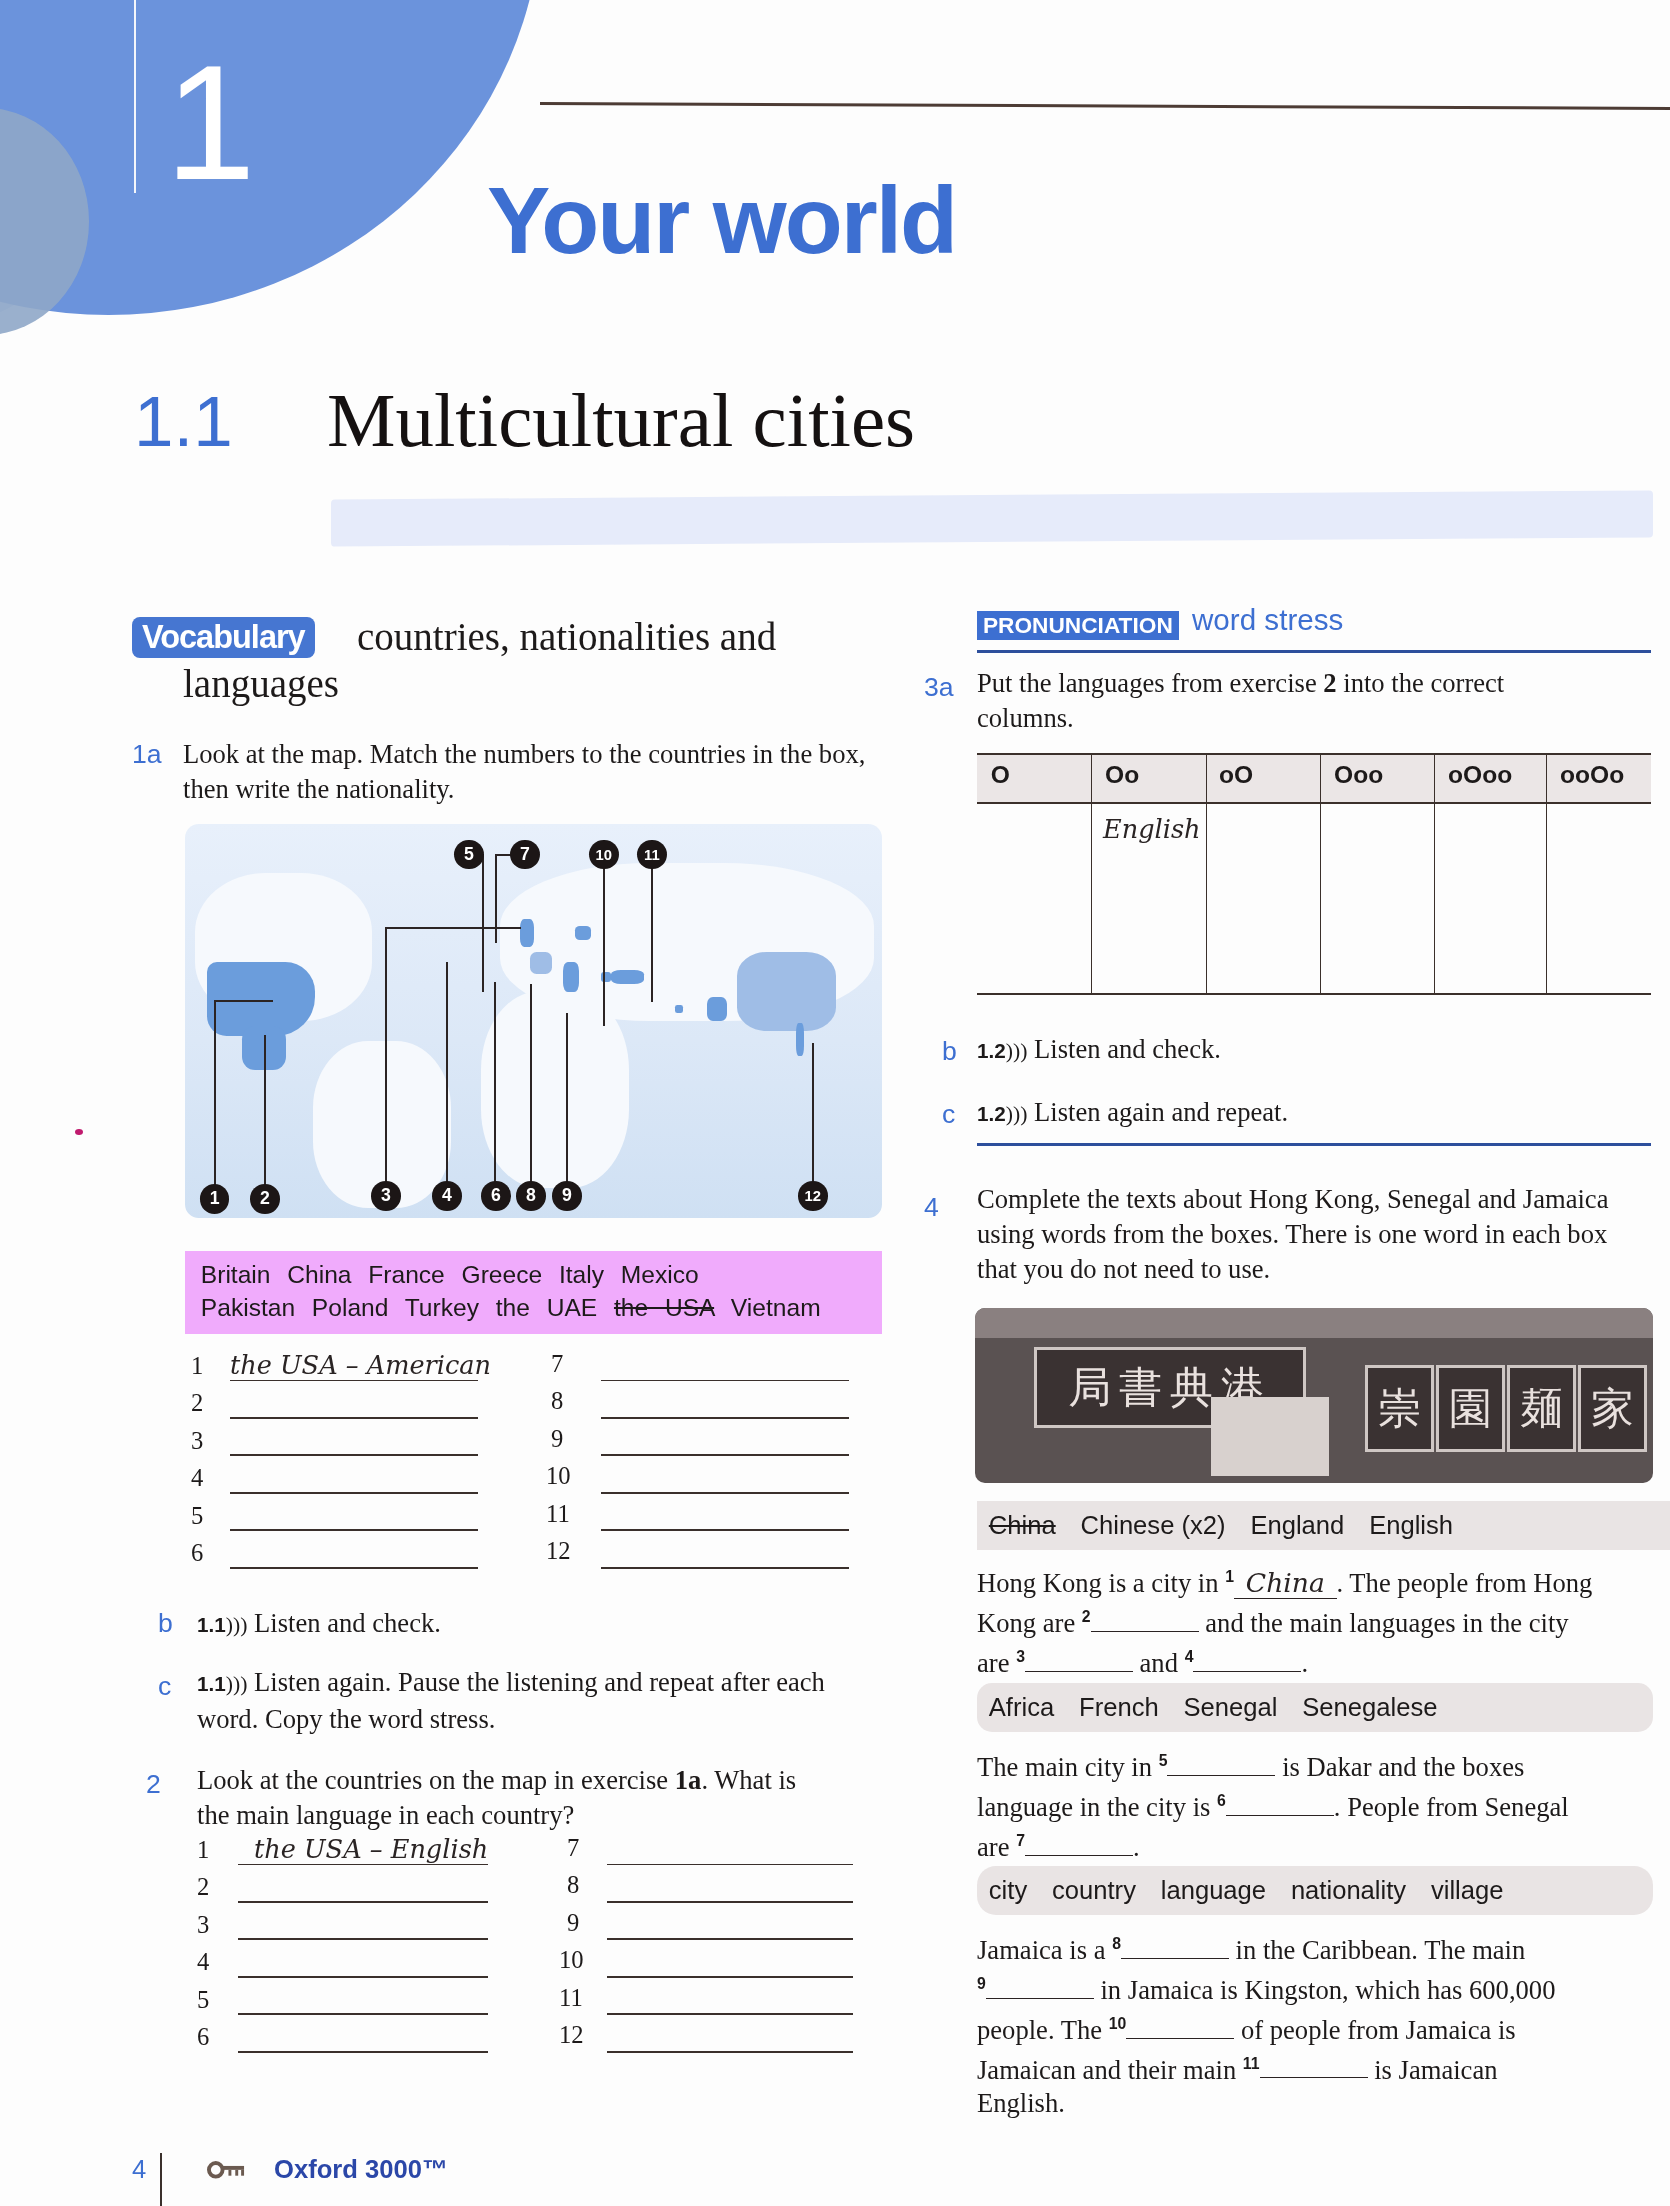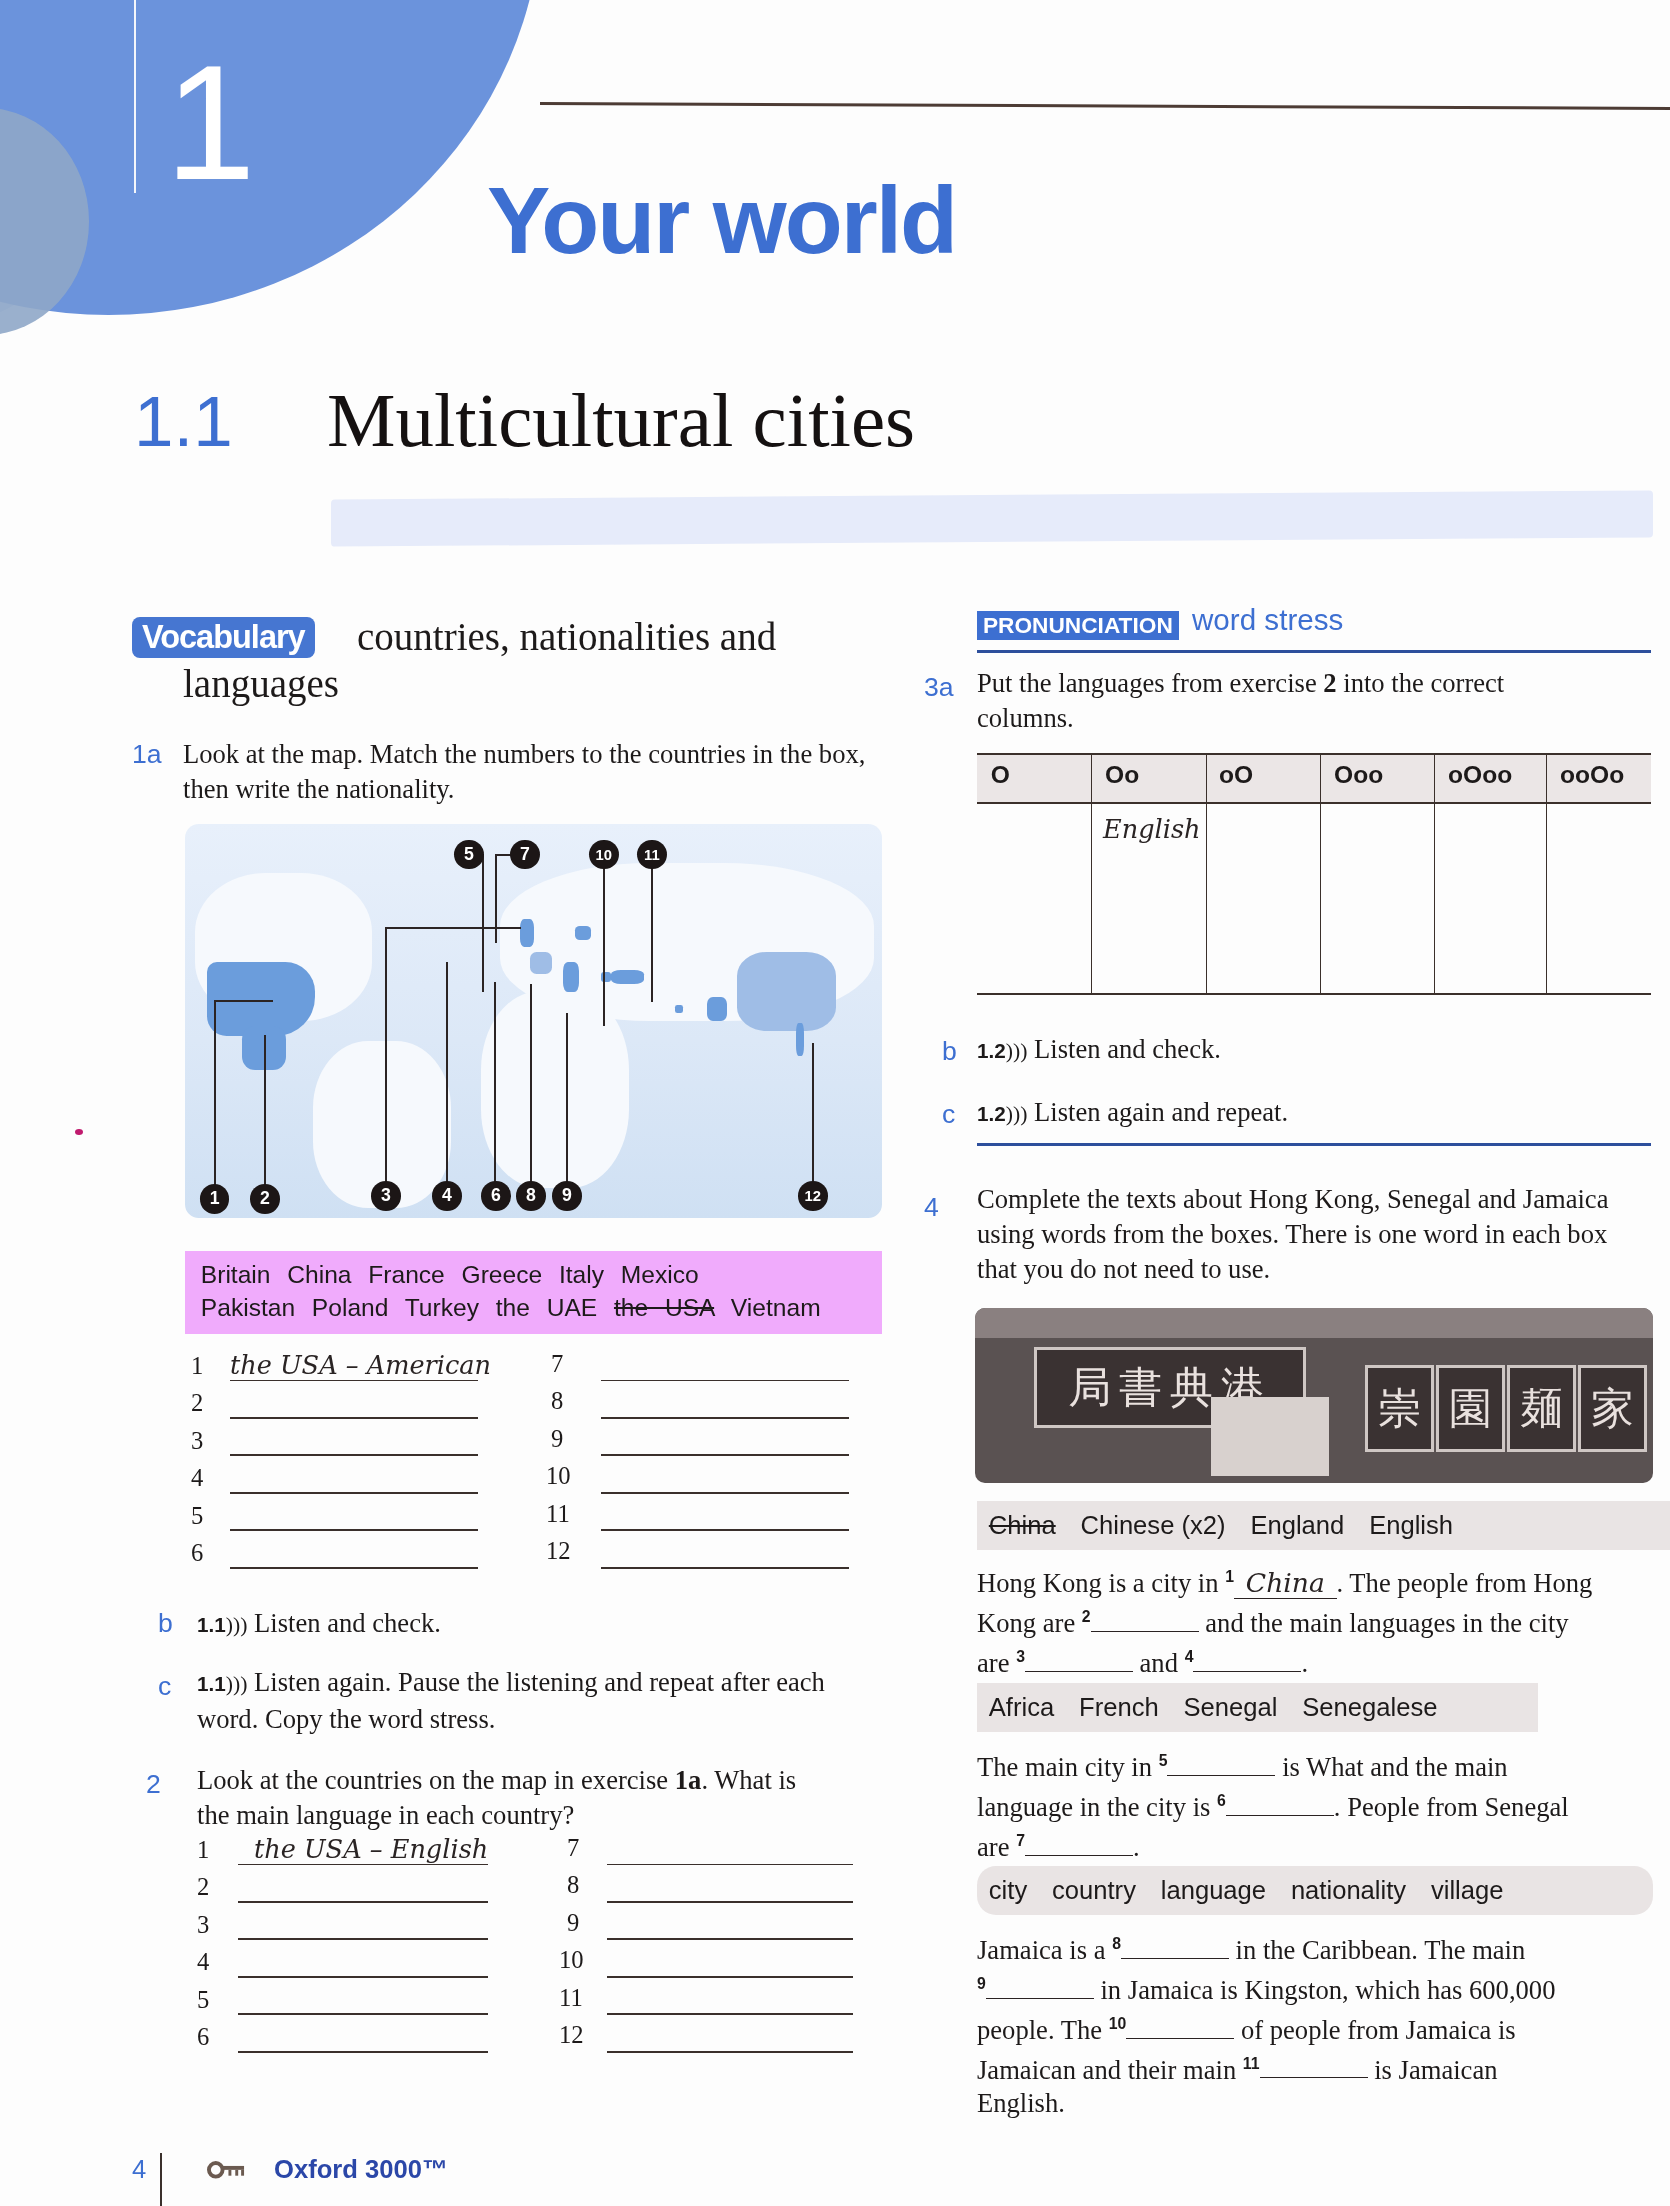--- a/index.html
+++ b/index.html
@@ -313,31 +313,31 @@
     <span>English</span>
   </div>
 </div>
 
 <div class="para serif" style="left:977px;top:1560px;">
   <span>Hong Kong is a city in </span><sup>1</sup><span class="hand" style="border-bottom:1.5px solid #2a2222;padding:0 11.8px;">China</span><span>. The people from Hong</span><br>
   <span>Kong are </span><sup>2</sup><span class="gap"></span><span> and the main languages in the city</span><br>
   <span>are </span><sup>3</sup><span class="gap"></span><span> and </span><sup>4</sup><span class="gap"></span><span>.</span>
 </div>
 
-<div class="wordbox" style="left:977px;top:1683px;width:561px;height:49px;">
+<div class="wordbox" style="left:977px;top:1683px;width:676px;height:49px;border-radius:15px;">
   <div style="position:absolute;left:11.8px;top:9.9px;">
     <span>Africa</span>
     <span>French</span>
     <span>Senegal</span>
     <span>Senegalese</span>
   </div>
 </div>
 
 <div class="para serif" style="left:977px;top:1744px;">
-  <span>The main city in </span><sup>5</sup><span class="gap"></span><span> is What and the main</span><br>
+  <span>The main city in </span><sup>5</sup><span class="gap"></span><span> is Dakar and the boxes</span><br>
   <span>language in the city is </span><sup>6</sup><span class="gap"></span><span>. People from Senegal</span><br>
   <span>are </span><sup>7</sup><span class="gap"></span><span>.</span>
 </div>
 
 <div class="wordbox" style="left:977px;top:1866px;width:676px;height:49px;border-radius:19px;">
   <div style="position:absolute;left:11.8px;top:9.9px;">
     <span>city</span>
     <span>country</span>
     <span>language</span>
     <span>nationality</span>

